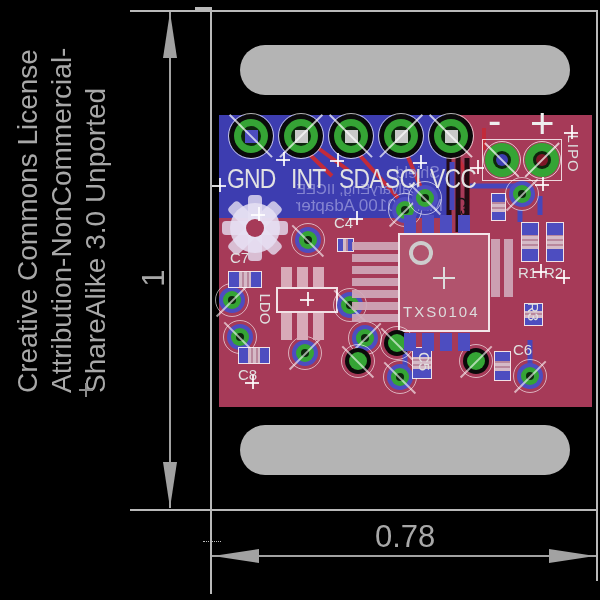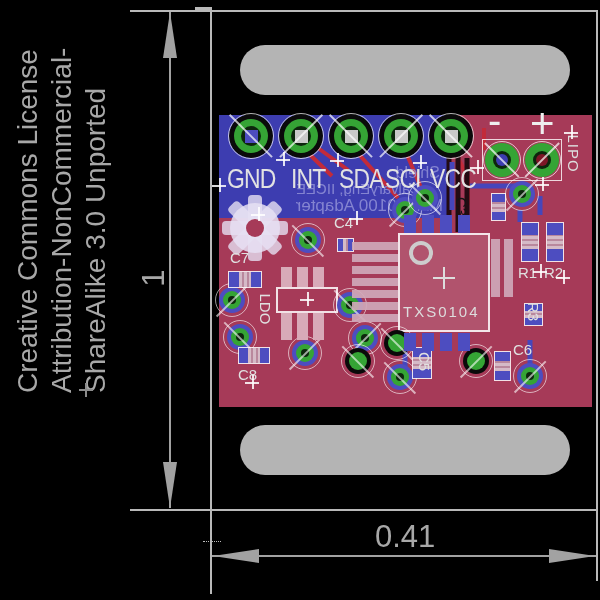--- a/index.html
+++ b/index.html
@@ -58,21 +58,21 @@
   <div class="abs outl" style="left:195px;top:7px;width:17px;height:3px;"></div>
 
   <div class="abs dline" style="left:169px;top:12px;width:2px;height:496px;"></div>
   <div class="abs" style="left:163px;top:12px;width:0;height:0;border-left:7px solid transparent;border-right:7px solid transparent;border-bottom:46px solid #a2a2a2;"></div>
   <div class="abs" style="left:163px;top:462px;width:0;height:0;border-left:7px solid transparent;border-right:7px solid transparent;border-top:46px solid #a2a2a2;"></div>
   <div class="abs dim-label" id="dim-v-label">1</div>
 
   <div class="abs dline" style="left:212px;top:555px;width:384px;height:2px;"></div>
   <div class="abs" style="left:213px;top:549px;width:0;height:0;border-top:7px solid transparent;border-bottom:7px solid transparent;border-right:46px solid #a2a2a2;"></div>
   <div class="abs" style="left:549px;top:549px;width:0;height:0;border-top:7px solid transparent;border-bottom:7px solid transparent;border-left:46px solid #a2a2a2;"></div>
-  <div class="abs dim-label" id="dim-h-label">0.41</div>
+  <div class="abs dim-label" id="dim-h-label">0.78</div>
 
   <div class="abs slot" style="top:45px;"></div>
   <div class="abs slot" style="top:425px;"></div>
   <div class="abs" id="copper-red"></div>
   <div class="abs" id="copper-blue"></div>
 
   <svg class="abs tr" width="600" height="600">
     <g stroke="#c22b3a" stroke-width="4" fill="none">
       <path d="M305,150 L332,176"></path>
         <path d="M318,148 L348,170"></path>

